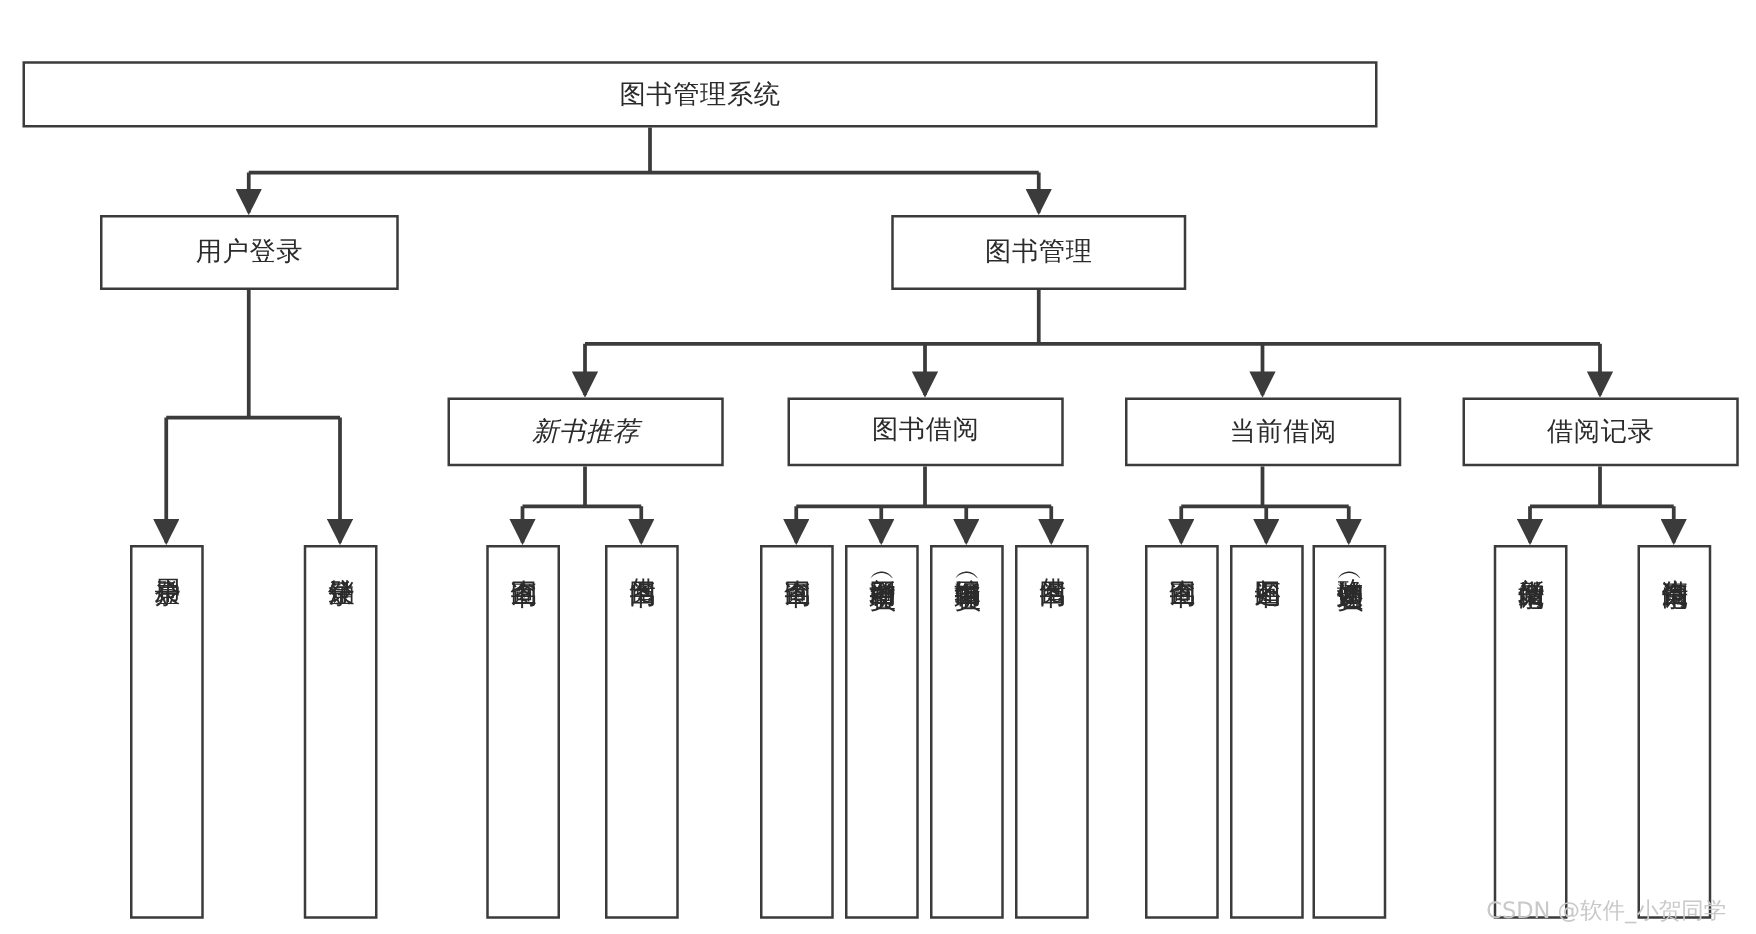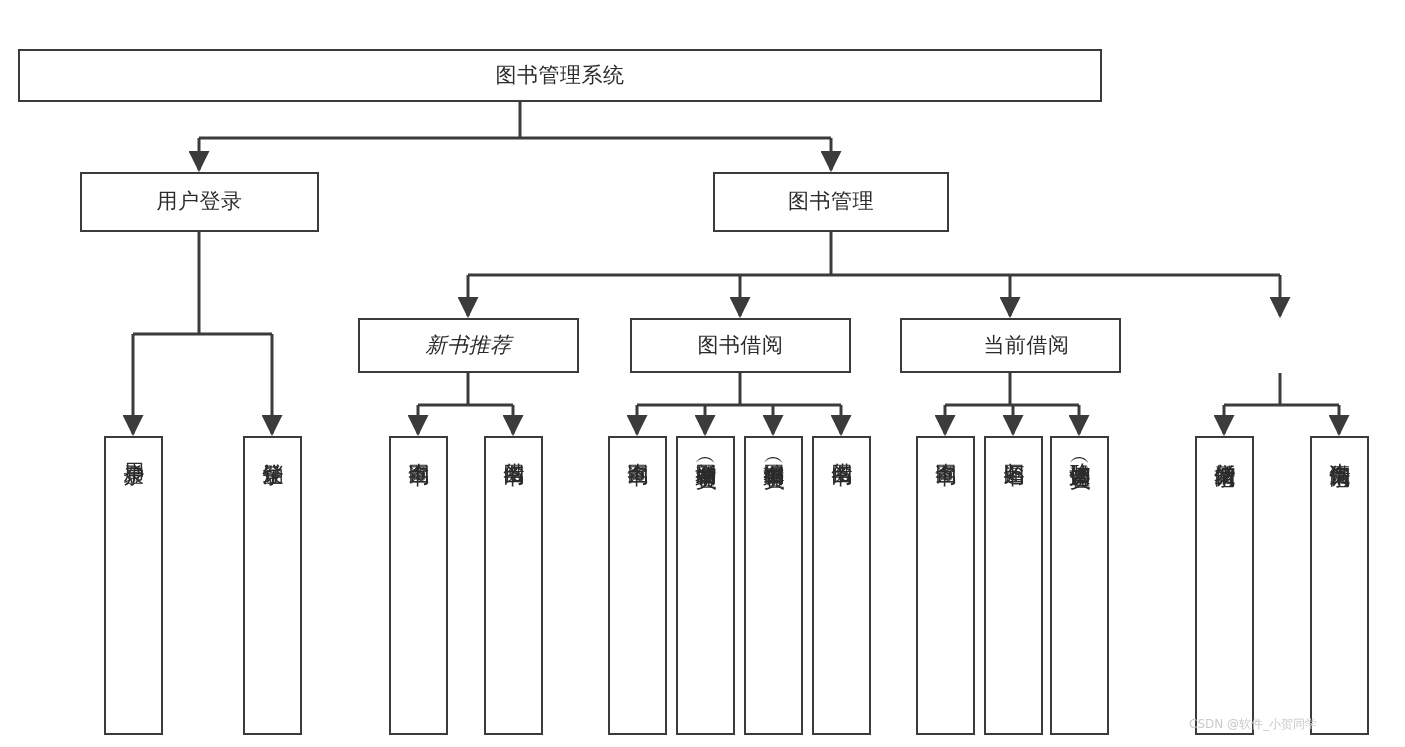--- a/index.html
+++ b/index.html
@@ -50,21 +50,21 @@
     text-orientation: upright;
     white-space: nowrap;
     font-size: 21px;
     letter-spacing: 1px;
     line-height: 1;
   }
   .watermark {
     position: absolute;
     left: 1189px;
     top: 716px;
-    font-size: 12px;
+    font-size: 18px;
     color: #c9c9c9;
     white-space: nowrap;
     pointer-events: none;
     font-family: "DejaVu Sans", "Liberation Sans", sans-serif;
   }
 </style>
 </head>
 <body>
 
 <div id="canvas">
@@ -128,25 +128,28 @@
   <div class="node-box" style="left:80px; top:172px; width:239px; height:60px;">
     <span class="node-label">用户登录</span>
   </div>
   <div class="node-box" style="left:713px; top:172px; width:236px; height:60px;">
     <span class="node-label">图书管理</span>
   </div>
 
   <div class="node-box" style="left:358px; top:318px; width:221px; height:55px;font-style:italic;">
     <span class="node-label">新书推荐</span>
   </div>
-  <div class="node-box" style="left:630px; top:318px; width:221px; height:55px;">
+  <div class="node-box" style="left:630px; top:318px; width:221px; height:55px;font-family:Liberation Mono, monospace;">
     <span class="node-label">图书借阅</span>
   </div>
   <div class="node-box" style="left:900px; top:318px; width:221px; height:55px;padding-left:32px;">
     <span class="node-label">当前借阅</span>
+  </div>
+  <div class="node-box" style="left:1170px; top:318px; width:221px; height:55px;">
+    <span class="node-label">借阅记录</span>
   </div>
 
   <div class="node-box vertical" style="left:104px; top:436px; width:59px; height:299px;">
     <span class="node-label">用户登录</span>
   </div>
   <div class="node-box vertical" style="left:243px; top:436px; width:59px; height:299px;">
     <span class="node-label">注销登录</span>
   </div>
 
   <div class="node-box vertical" style="left:389px; top:436px; width:59px; height:299px;">

